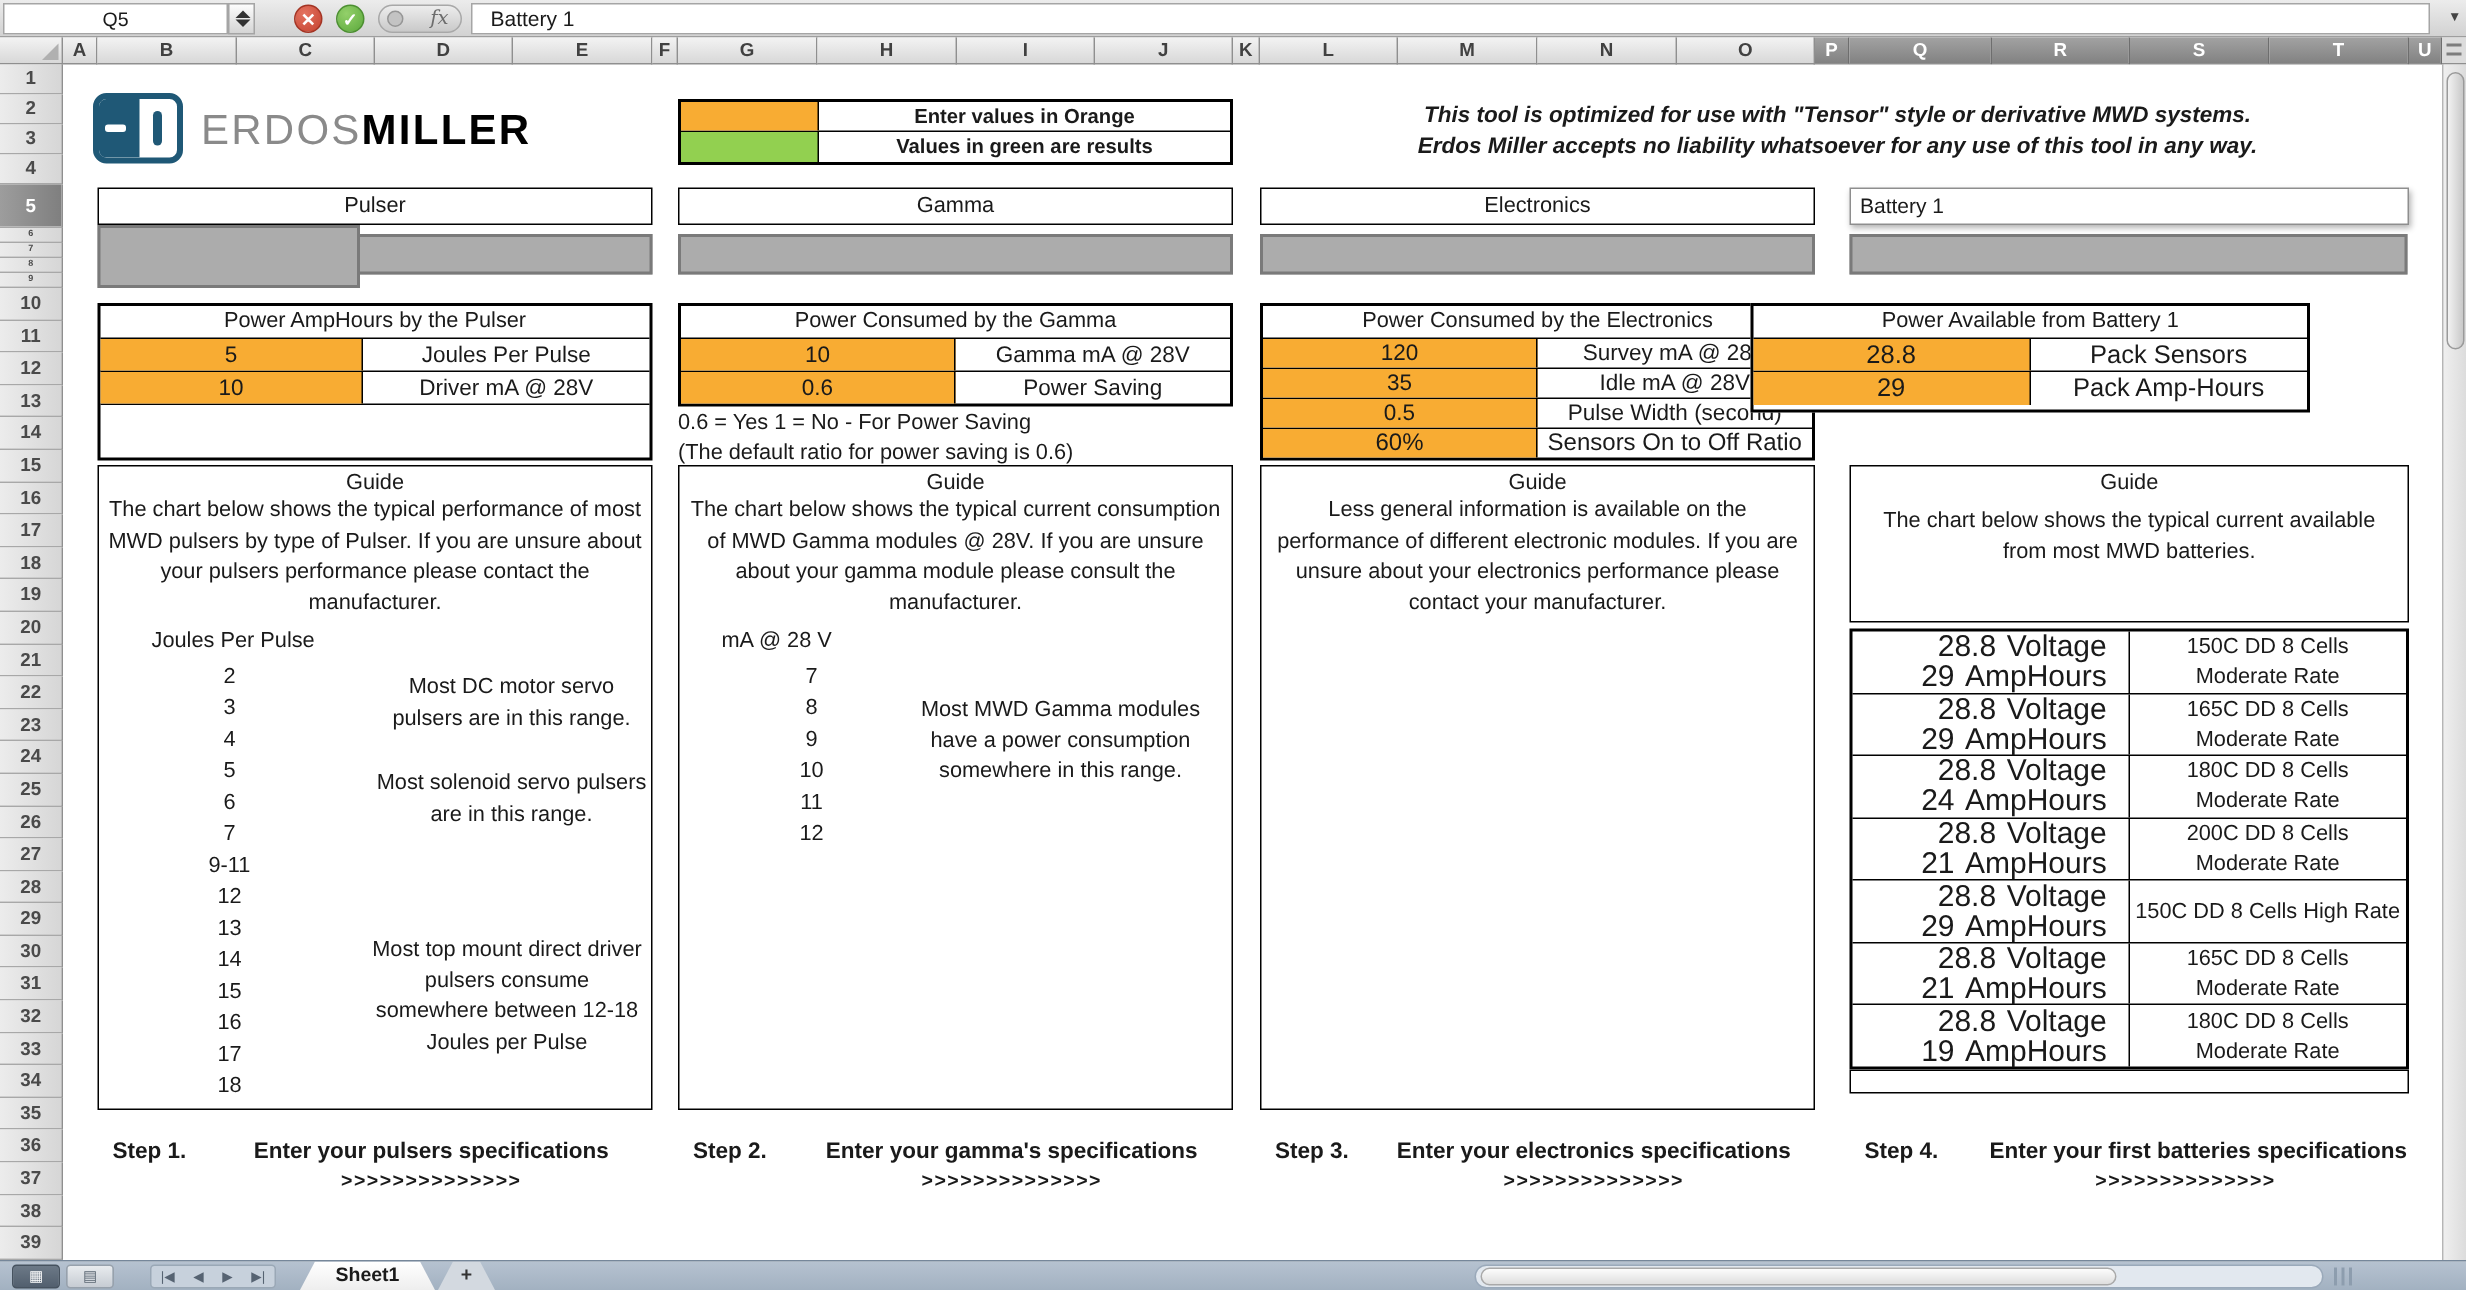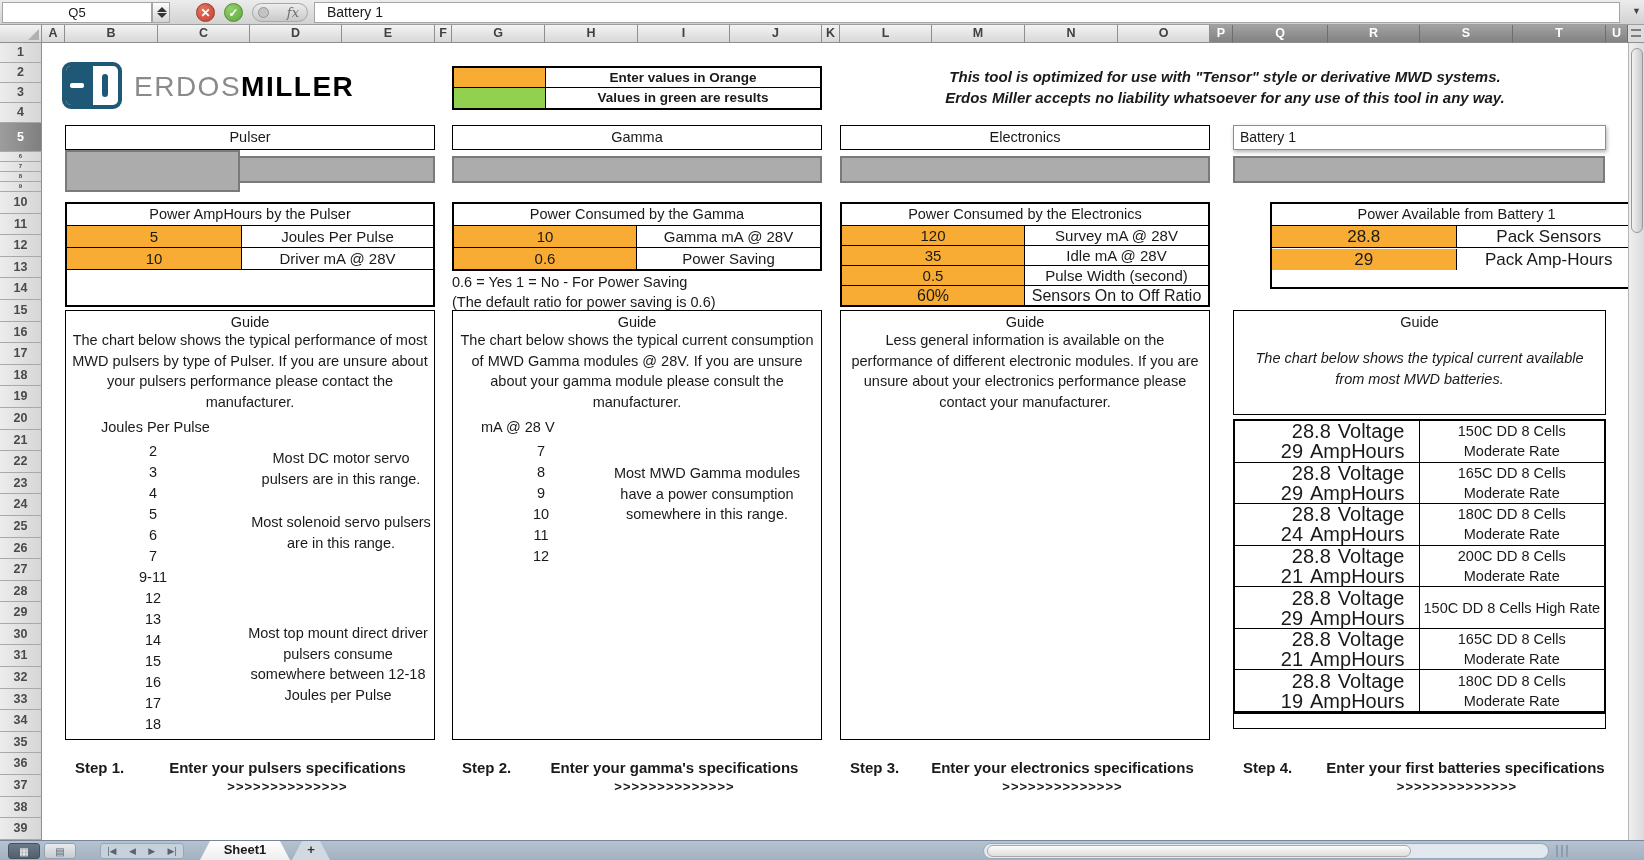--- a/index.html
+++ b/index.html
@@ -82,39 +82,39 @@
   .edit-cell { position:absolute; top:125px; height:25px; background:#fff; border:1px solid #8e8e8e;
     box-shadow:1px 2px 4px rgba(0,0,0,.3); font-size:14px; line-height:23px; padding-left:6px; }
 
   .gray-bar { position:absolute; top:156px; height:27px; background:#acacac; border:2px solid #7a7a7a; }
   .gray-box { position:absolute; left:65px; top:150px; width:175px; height:42px;
     background:#acacac; border:2px solid #7a7a7a; }
 
   .xtable { position:absolute; top:202px; border:2px solid #000; background:#fff; display:flex; flex-direction:column; }
   .thead { height:22px; border-bottom:1px solid #000; text-align:center; font-size:14.5px; line-height:21px; }
   .xrow { display:flex; border-bottom:1px solid #000; height:22px; }
-  .xrow:last-of-type.noline { border-bottom:none;align-items:center; }
+  .xrow:last-of-type.noline { border-bottom:none; }
   .xval { width:50%; background:#f8ac33; border-right:1px solid #000; text-align:center;
     font-size:15px; line-height:21px; }
   .xlab { flex:1; text-align:center; font-size:15px; line-height:21px; white-space:nowrap; overflow:hidden; }
   .xfill { flex:1; }
   .t-pulser .xval { width:175px; }
   .t-elec .xrow { height:20.2px; }
   .t-elec .xval, .t-elec .xlab { line-height:19px; }
   .t-elec .xrow.big .xval, .t-elec .xrow.big .xlab { font-size:16px; }
   .t-batt .xval, .t-batt .xlab { font-size:17px; line-height:21px; }
 
   .gnotes { position:absolute; left:452px; top:272px; width:370px; text-align:left;
     font-size:14.5px; line-height:20px; }
 
   .guide { position:absolute; top:310px; height:430px; border:1.5px solid #000; background:#fff; }
   .guide.short { height:105px; }
   .g-title { text-align:center; font-size:14.5px; margin-top:3px; }
   .g-para { text-align:center; font-size:14.5px; line-height:20.6px; margin:0 6px; }
-  .g-para.pad { margin-top:18px;font-style:italic; }
+  .g-para.pad { margin-top:7px; }
   .chart-label { position:absolute; top:108px; font-size:14.5px; }
   .chart-vals { position:absolute; top:130px; width:60px; }
   .cv { height:21px; text-align:center; font-size:14.5px; line-height:20px; }
   .anno { position:absolute; text-align:center; font-size:14.5px; line-height:20.6px; }
 
   .bat-table { position:absolute; left:1233px; top:419px; width:373px; height:294px;
     border:2px solid #000; display:flex; flex-direction:column; background:#fff; }
   .bat-entry { flex:1; display:flex; border-bottom:1px solid #000; }
   .bat-entry:last-child { border-bottom:none; }
   .bat-left { width:50%; border-right:1px solid #000; display:flex; flex-direction:column; justify-content:center; }
@@ -334,21 +334,21 @@
     <div class="xrow">
       <div class="xval">0.5</div>
       <div class="xlab">Pulse Width (second)</div>
     </div>
     <div class="xrow big noline">
       <div class="xval">60%</div>
       <div class="xlab">Sensors On to Off Ratio</div>
     </div>
   </div>
 
-  <div class="xtable t-batt" style="left:1270px;width:373px;height:87px">
+  <div class="xtable t-batt" style="left:1167px;width:373px;height:73px">
     <div class="thead">Power Available from Battery 1</div>
     <div class="xrow">
       <div class="xval">28.8</div>
       <div class="xlab">Pack Sensors</div>
     </div>
     <div class="xrow noline">
       <div class="xval">29</div>
       <div class="xlab">Pack Amp-Hours</div>
     </div>
   </div>

